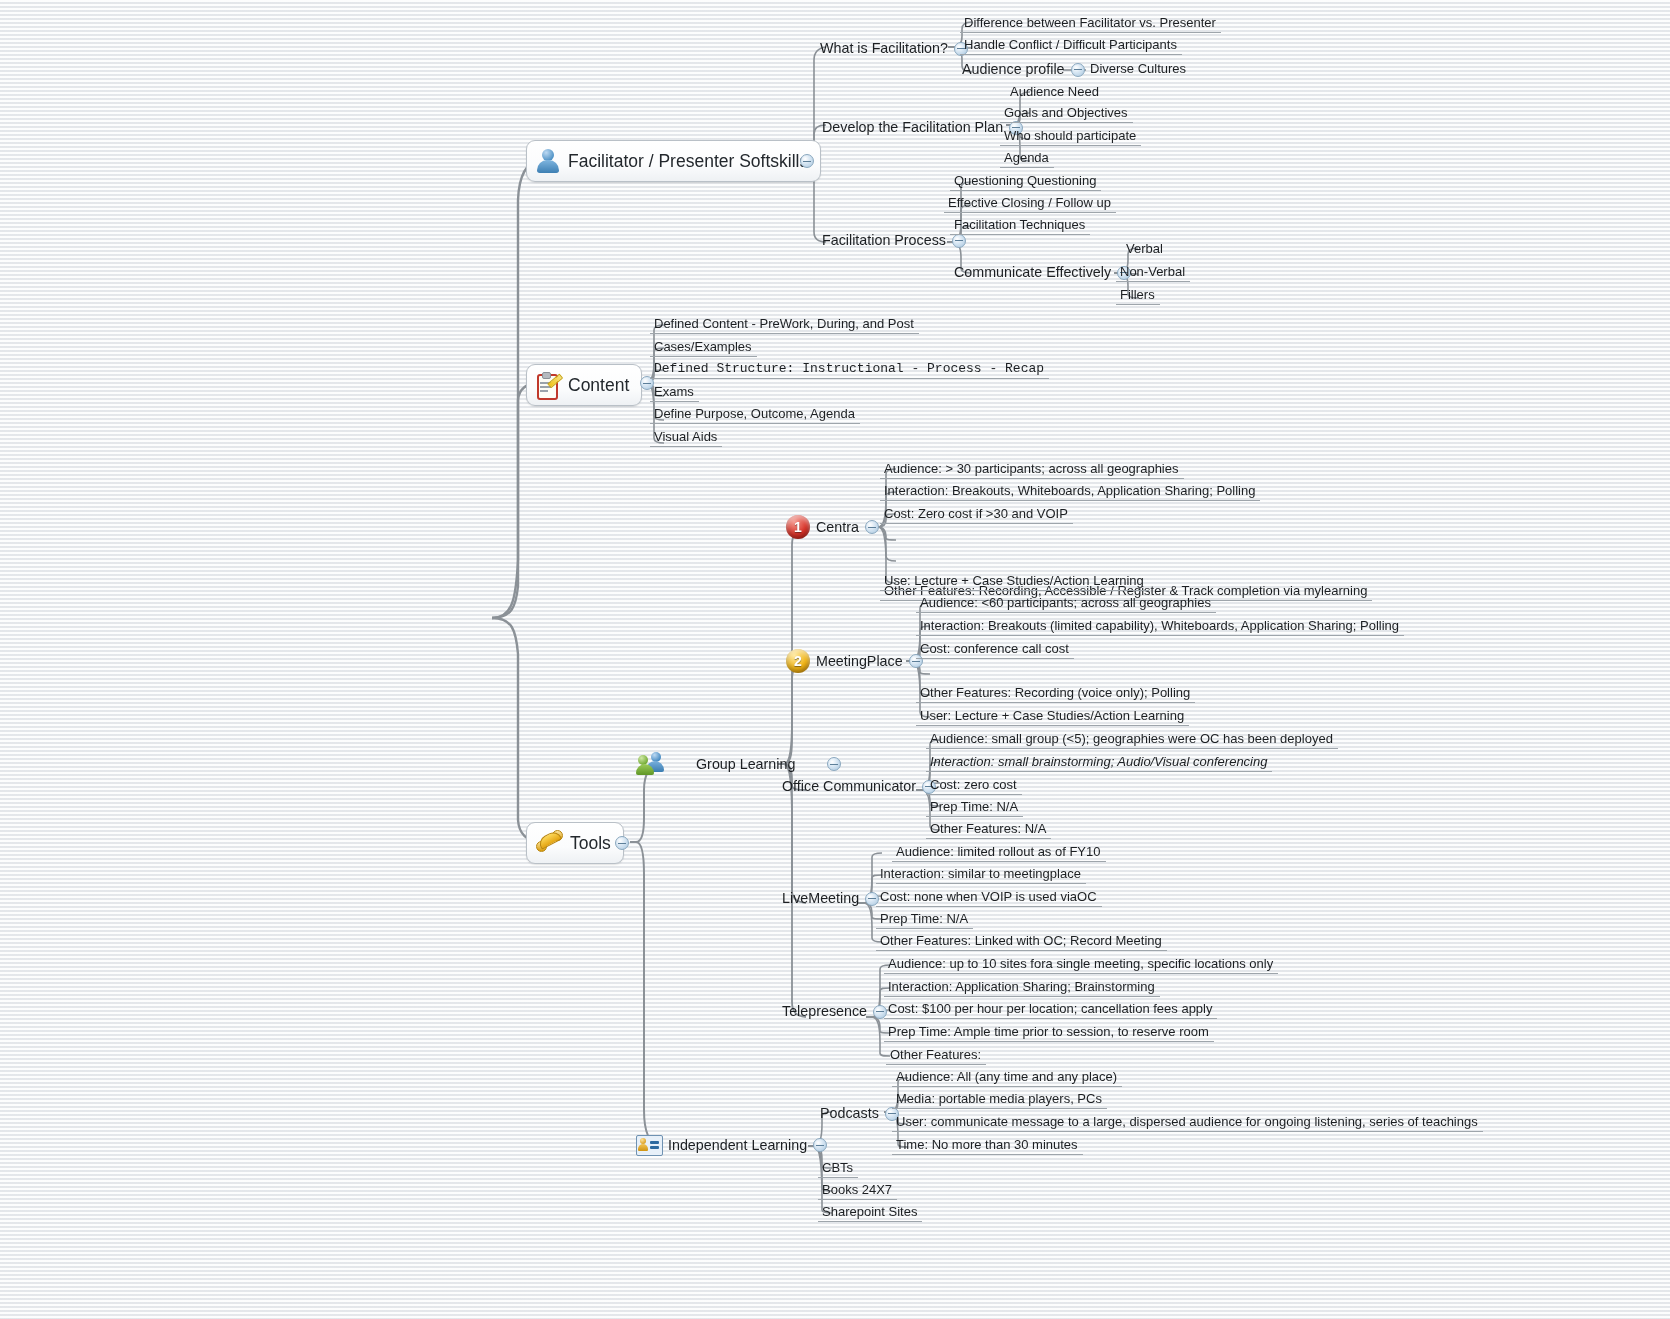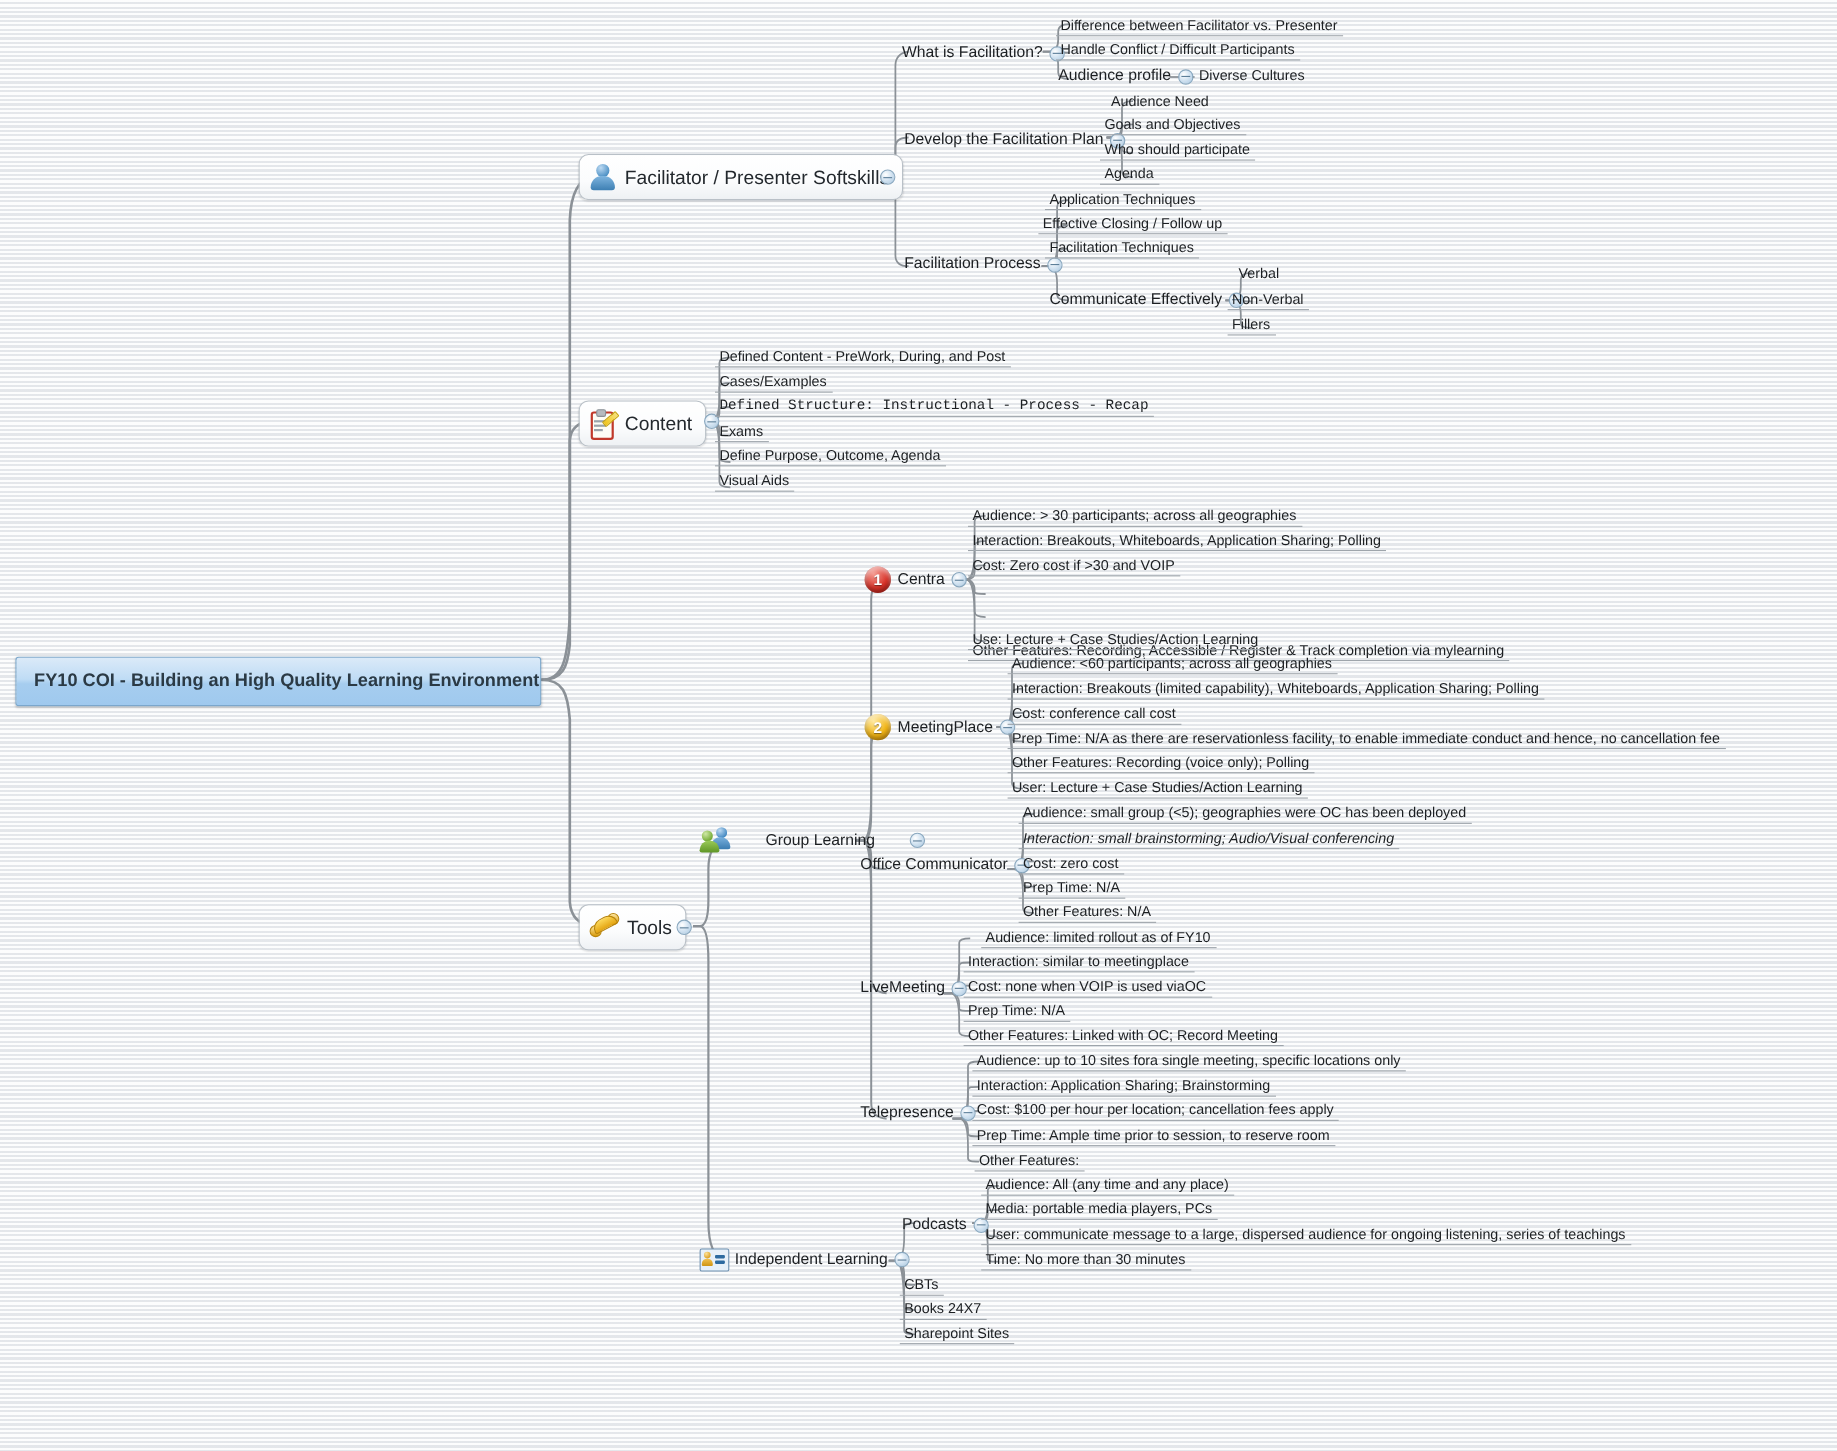--- a/index.html
+++ b/index.html
@@ -279,21 +279,20 @@
       <path d="M808 1146 L 814 1146 C 820 1146, 822 1156, 822 1178 L 822 1188 C 822 1190, 826 1191, 832 1191"></path>
       <path d="M808 1146 L 814 1146 C 820 1146, 822 1162, 822 1198 L 822 1210 C 822 1212, 826 1213, 832 1213"></path>
 
       <path d="M884 1112 L 890 1112 C 896 1112, 898 1104, 898 1094 L 898 1082 C 898 1079, 902 1078, 908 1078"></path>
       <path d="M884 1112 L 890 1112 C 896 1112, 898 1108, 898 1102 L 898 1101 C 898 1100, 902 1100, 908 1100"></path>
       <path d="M884 1112 L 890 1112 C 896 1112, 898 1116, 898 1120 L 898 1122 C 898 1124, 902 1124, 908 1124"></path>
       <path d="M884 1112 L 890 1112 C 896 1112, 898 1122, 898 1136 L 898 1144 C 898 1147, 902 1147, 908 1147"></path>
     </g>
   </svg>
 
-  <div class="node central" style="left:14px; top:597px; width:478px;">FY10 COI - Building an High Quality Learning Environment</div>
 
   <div class="node mainTopic" style="left:526px; top:140px;">
     <span class="icon icon-person">
       <span class="head"></span>
         <span class="body"></span>
     </span>
     <span>Facilitator / Presenter Softskills</span>
   </div>
   <span class="dot" style="position:absolute; left:800px; top:154px;"></span>
 
@@ -315,21 +314,21 @@
   </div>
   <div class="node subTopic noline" style="left:1006px; top:83px;">Audience Need</div>
   <div class="node subTopic" style="left:1000px; top:104px;">Goals and Objectives</div>
   <div class="node subTopic" style="left:1000px; top:127px;">Who should participate</div>
   <div class="node subTopic" style="left:1000px; top:149px;">Agenda</div>
 
   <div class="node midTopic" style="left:820px; top:231px;">
     <span class="lbl">Facilitation Process</span>
     <span class="dot"></span>
   </div>
-  <div class="node subTopic" style="left:950px; top:172px;">Application Techniques</div>
+  <div class="node subTopic" style="left:950px; top:172px;">Questioning Questioning</div>
   <div class="node subTopic" style="left:944px; top:194px;">Effective Closing / Follow up</div>
   <div class="node subTopic" style="left:950px; top:216px;">Facilitation Techniques</div>
   <div class="node midTopic" style="left:952px; top:263px;">
     <span class="lbl">Communicate Effectively</span>
     <span class="dot"></span>
   </div>
   <div class="node subTopic noline" style="left:1122px; top:240px;">Verbal</div>
   <div class="node subTopic" style="left:1116px; top:263px;">Non-Verbal</div>
   <div class="node subTopic" style="left:1116px; top:286px;">Fillers</div>
 
@@ -386,21 +385,20 @@
   <div class="node subTopic" style="left:880px; top:572px;">Use:  Lecture + Case Studies/Action Learning</div>
 
   <div class="node iconTopic" style="left:786px; top:649px;">
     <span class="badge badge-2">2</span>
     <span>MeetingPlace</span>
     <span class="dot"></span>
   </div>
   <div class="node subTopic" style="left:916px; top:594px;">Audience:  &lt;60 participants; across all geographies</div>
   <div class="node subTopic" style="left:916px; top:617px;">Interaction:  Breakouts (limited capability), Whiteboards, Application Sharing; Polling</div>
   <div class="node subTopic" style="left:916px; top:640px;">Cost:  conference call cost</div>
-  <div class="node subTopic" style="left:916px; top:662px;">Prep Time:  N/A as there are reservationless facility, to enable immediate conduct and hence, no cancellation fee</div>
   <div class="node subTopic" style="left:916px; top:684px;">Other Features:  Recording (voice only); Polling</div>
   <div class="node subTopic" style="left:916px; top:707px;">User:  Lecture + Case Studies/Action Learning</div>
 
   <div class="node midTopic" style="left:780px; top:777px;">
     <span class="lbl">Office Communicator</span>
     <span class="dot"></span>
   </div>
   <div class="node subTopic" style="left:926px; top:730px;">Audience:  small group (&lt;5); geographies were OC has been deployed</div>
   <div class="node subTopic" style="left:926px; top:753px;font-style:italic;">Interaction: small brainstorming; Audio/Visual conferencing</div>
   <div class="node subTopic" style="left:926px; top:776px;">Cost:  zero cost</div>

